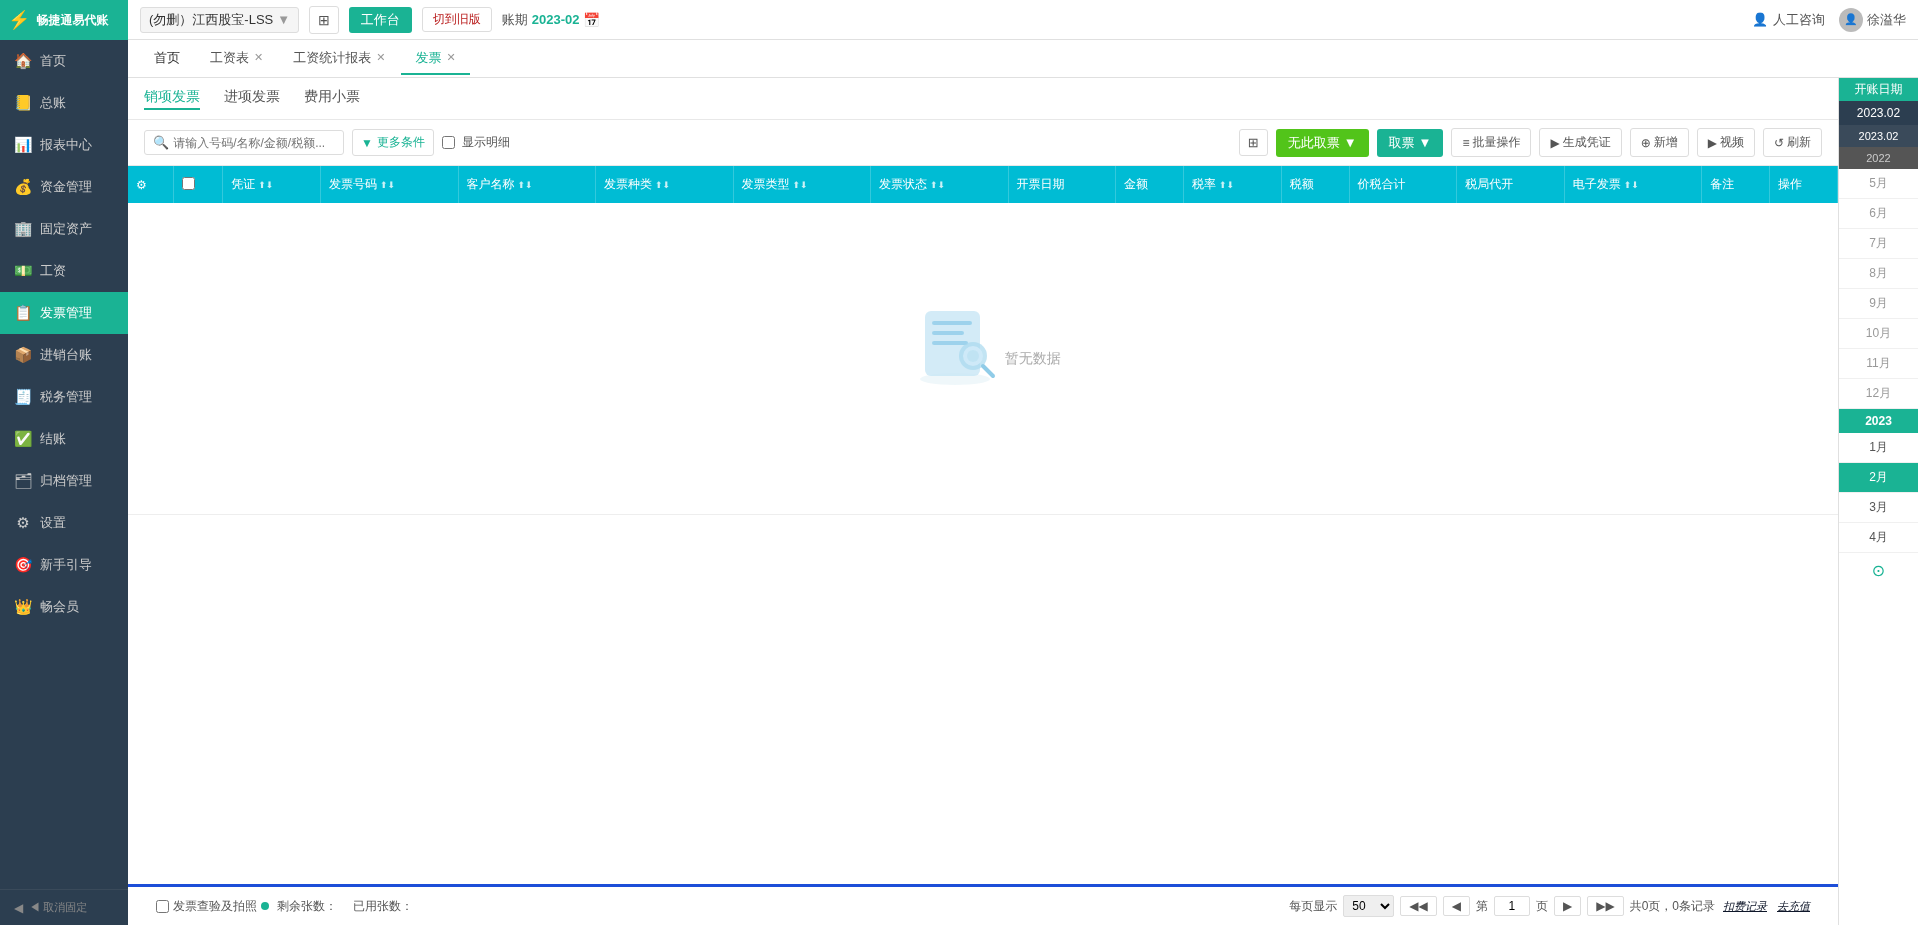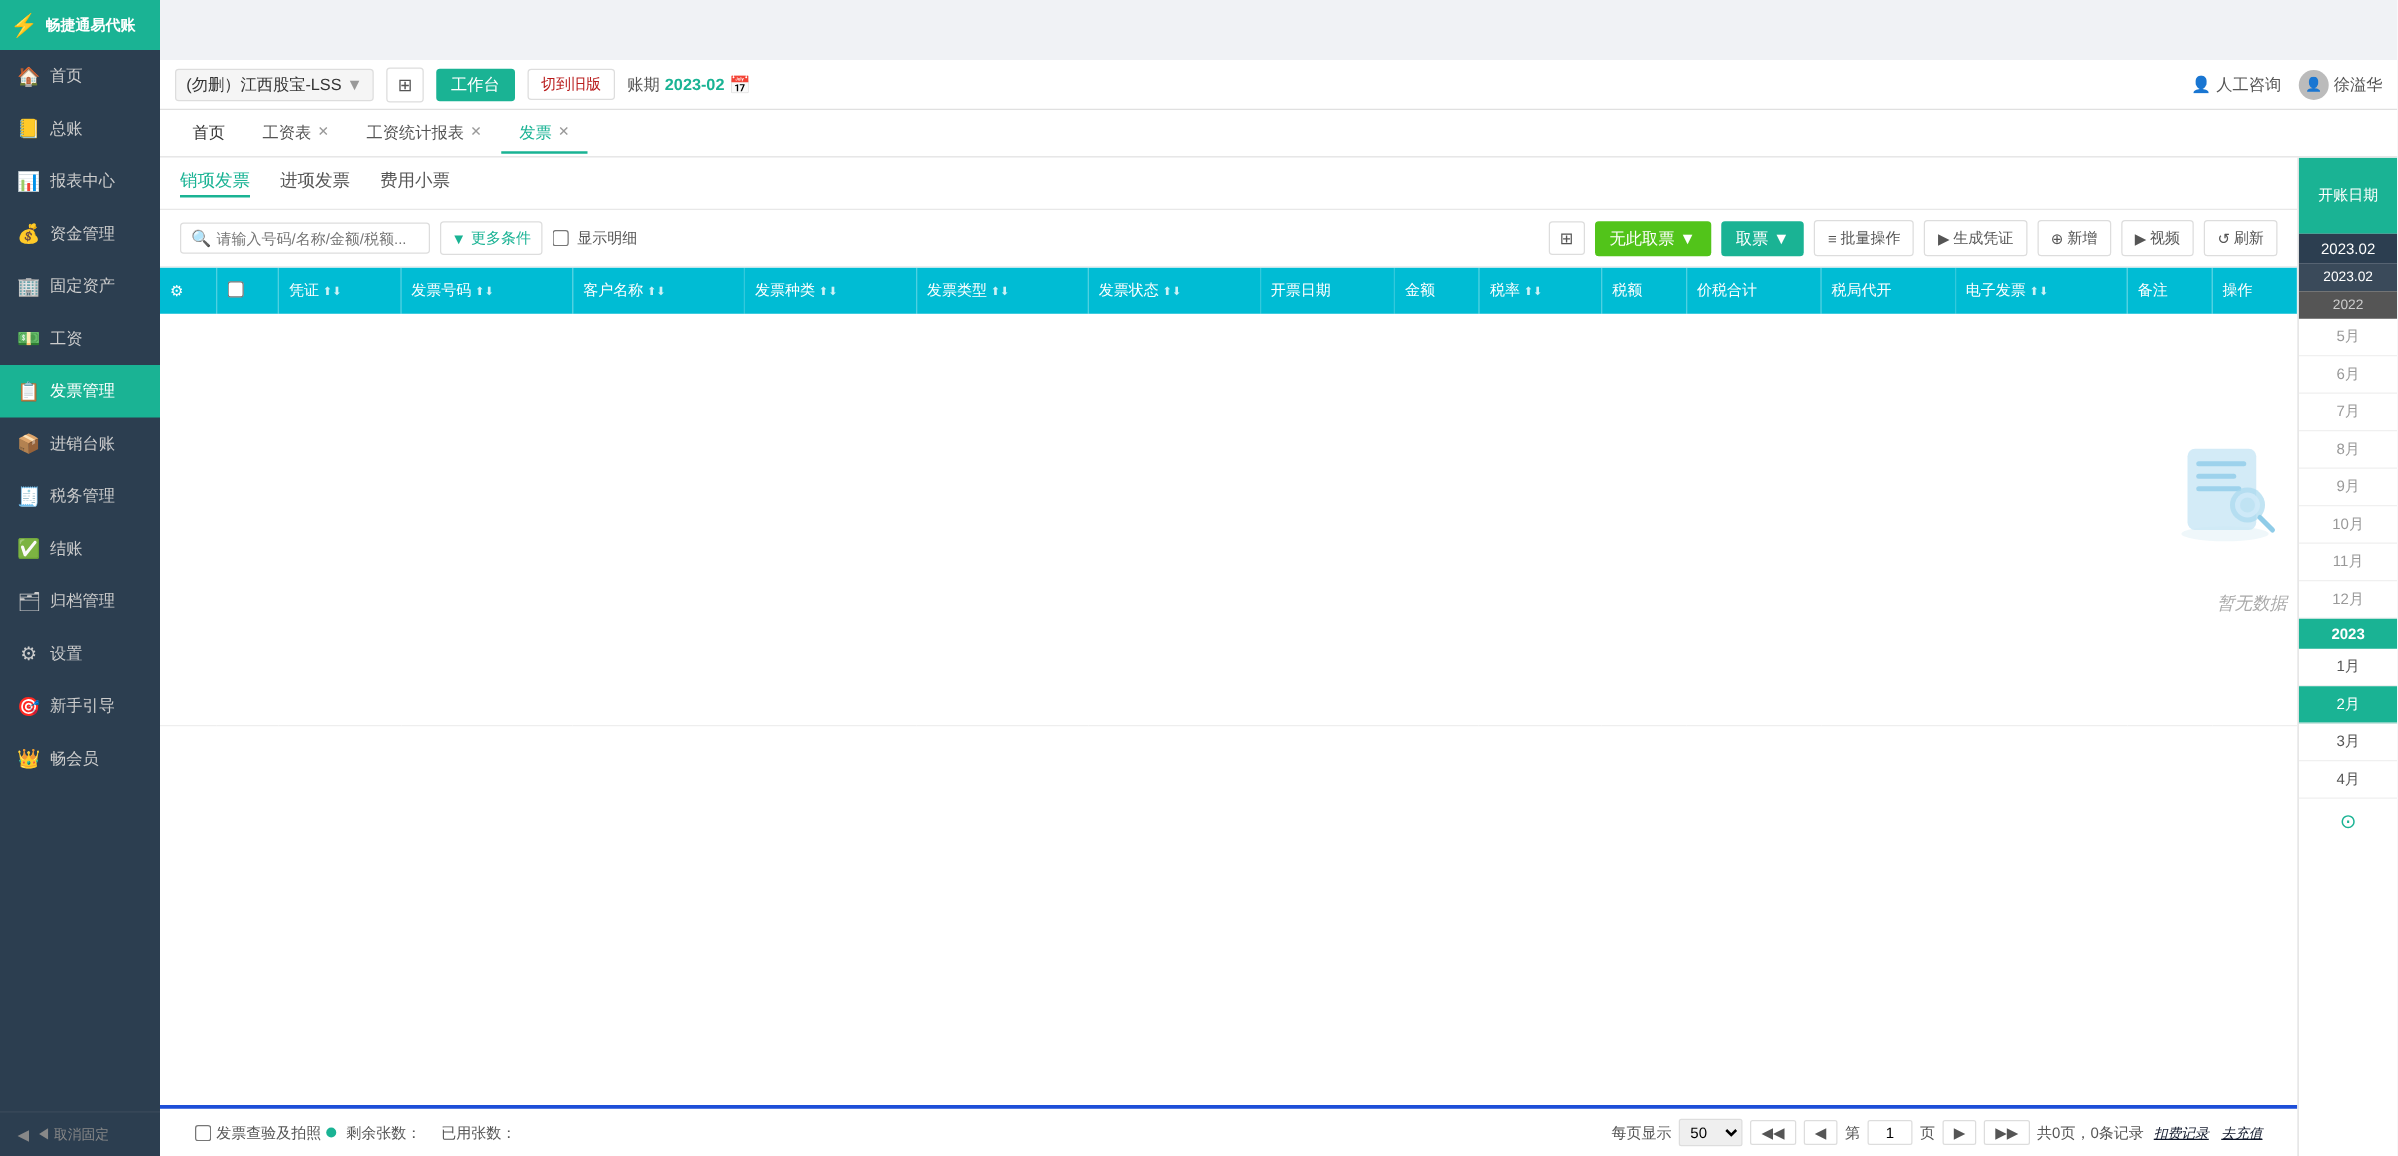--- a/index.html
+++ b/index.html
@@ -50,21 +50,20 @@
       gap: 6px;
       border-top: 1px solid #3a4a5a;
     }
 
     
     .main-wrapper {
       flex: 1;
       display: flex;
       flex-direction: column;
       overflow: hidden;
-      margin-top: 48px;
     }
 
     
     .topbar {
       background: #fff;
       border-bottom: 1px solid #e0e0e0;
       height: 40px;
       display: flex;
       align-items: center;
       padding: 0 12px;
@@ -313,26 +312,25 @@
     .data-table tbody td {
       padding: 8px;
       font-size: 12px;
       color: #555;
       border-bottom: 1px solid #eee;
     }
 
     
     .empty-state {
       display: flex;
-      flex-direction: column;
-      align-items: flex-end;
+      flex-direction: row;
+      align-items: center;
       justify-content: center;
       padding: 80px 0;
       color: #999;
-      font-style: italic;
     }
     .empty-icon {
       font-size: 80px;
       margin-bottom: 16px;
       color: #b0d8f0;
     }
     .empty-text { font-size: 14px; color: #aaa; }
 
     
     .footer {
@@ -361,21 +359,21 @@
       border-left: 1px solid #e0e0e0;
       display: flex;
       flex-direction: column;
       overflow-y: auto;
       flex-shrink: 0;
     }
     .date-header {
       background: #1ab394;
       color: #fff;
       text-align: center;
-      padding: 22px 4px;
+      padding: 3px 4px;
       font-size: 12px;
       cursor: pointer;
     }
     .date-year {
       background: #2c3e50;
       color: #fff;
       text-align: center;
       padding: 5px 4px;
       font-size: 12px;
       cursor: pointer;

